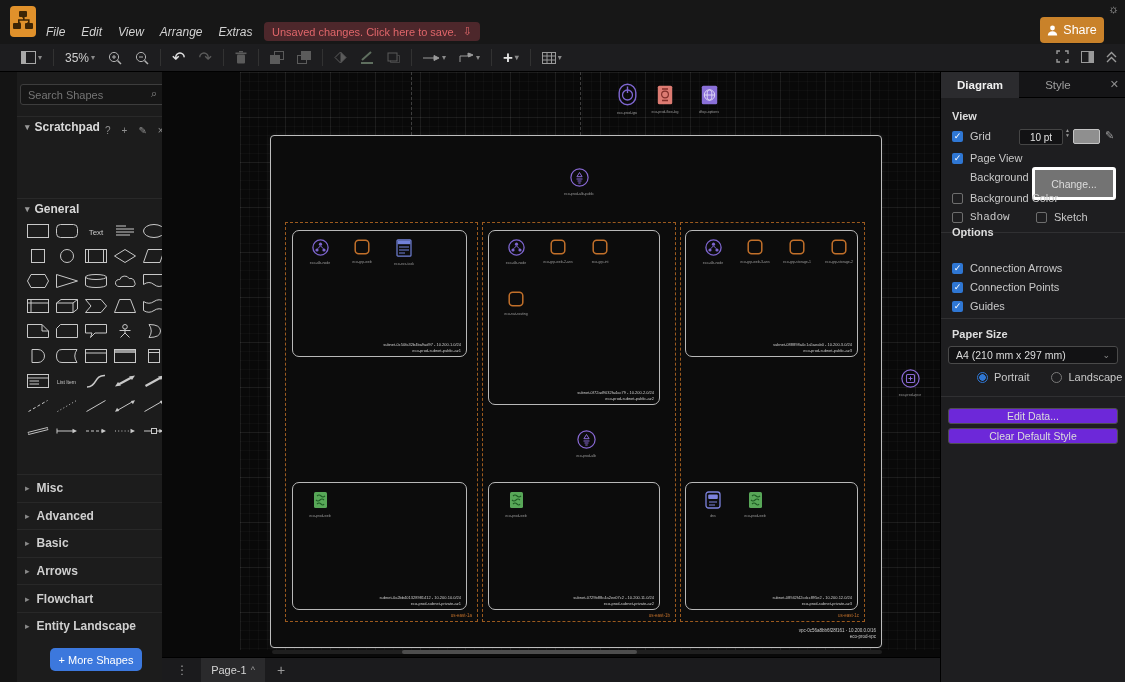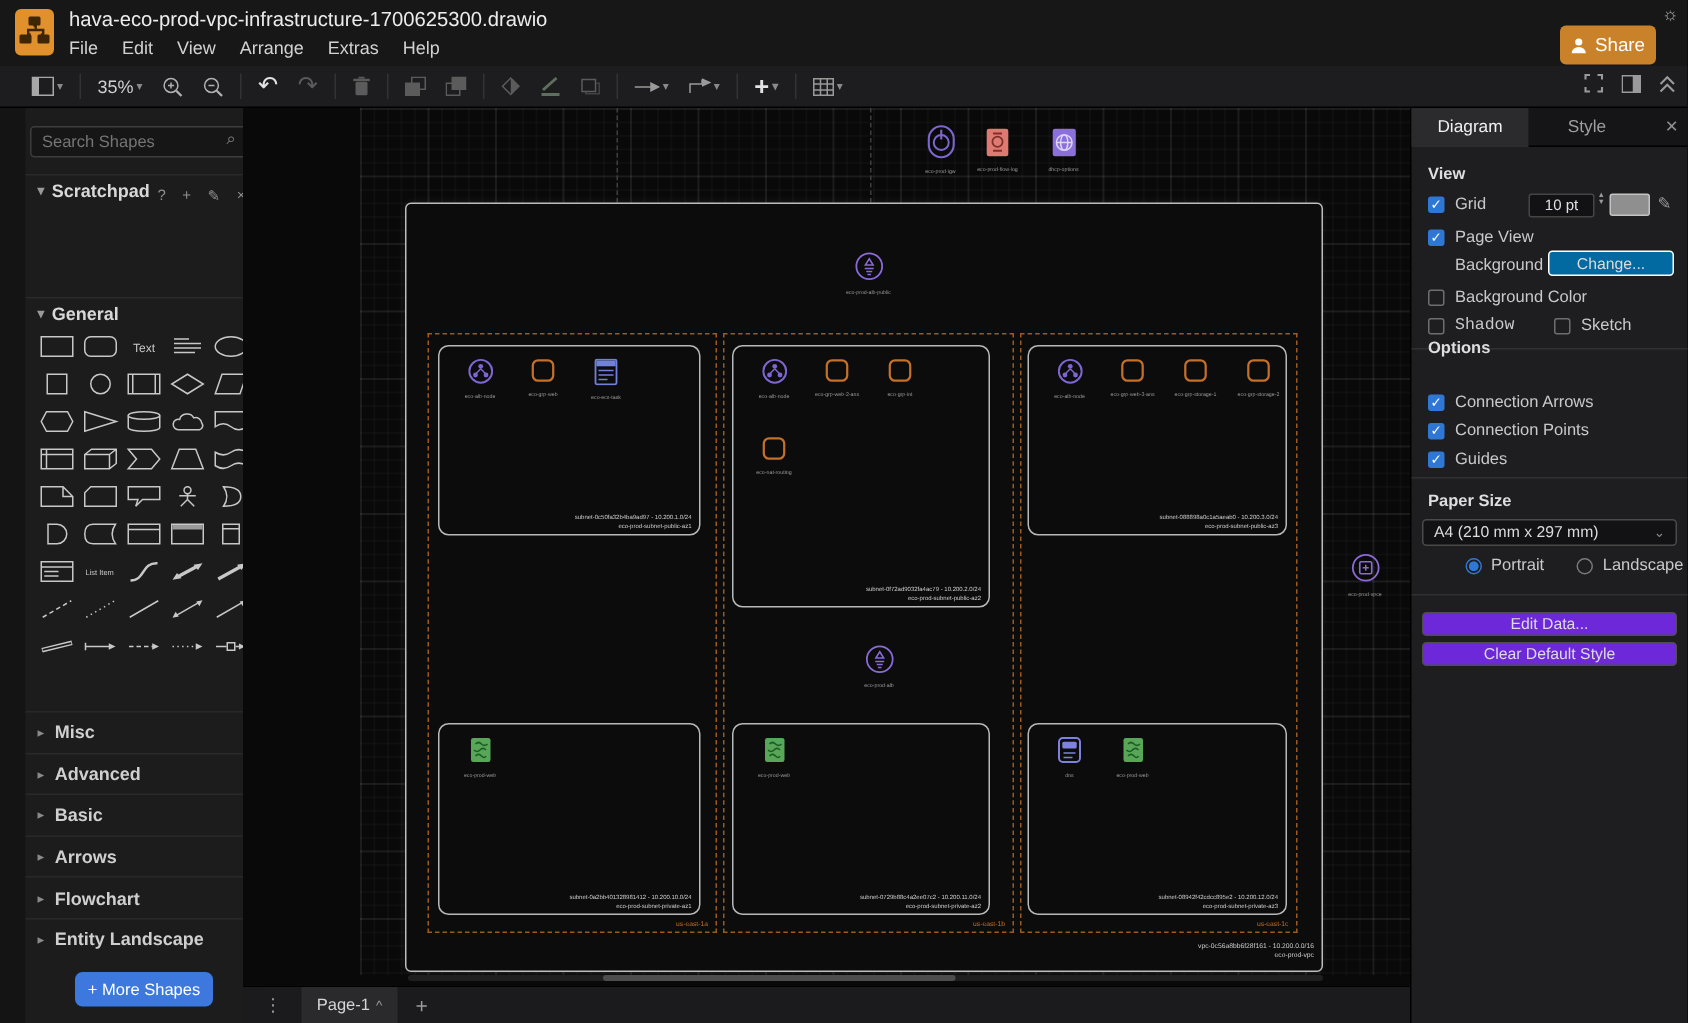--- a/index.html
+++ b/index.html
@@ -4,21 +4,21 @@
 <style>
   * { margin:0; padding:0; box-sizing:border-box; }
   html,body { width:1125px; height:682px; background:#0d0d0d; font-family:"Liberation Sans",sans-serif; overflow:hidden; }
   #app { position:relative; width:1125px; height:682px; background:#141414; }
 
   
   #header { position:absolute; left:0; top:0; width:1125px; height:44px; background:#171717; }
   #logo { position:absolute; left:10px; top:6px; width:26px; height:31px; background:#e0912b; border-radius:4px; }
   #title { position:absolute; left:46px; top:5px; font-size:13.5px; color:#ececec; }
   #menubar { position:absolute; left:46px; top:25px; display:flex; gap:16px; }
-  #menubar span { font-size:12px; color:#d2d2d2; cursor:default; }
+  #menubar span { font-size:12px; color:#d2d2d2; cursor:default;font-style:italic; }
   #banner { position:absolute; left:264px; top:22px; height:19px; background:#4d272b; border-radius:4px; display:flex; align-items:center; gap:6px; padding:0 8px; }
   #banner .txt { font-size:11px; color:#e0666a; }
   #banner .dl { font-size:11px; color:#e0666a; }
   #theme-ico { position:absolute; right:6px; top:2px; font-size:12px; color:#aaa; }
   #share { position:absolute; left:1040px; top:17px; width:64px; height:26px; background:#c9822a; border-radius:4px; display:flex; align-items:center; justify-content:center; gap:5px; color:#fff; font-size:12.5px; }
 
   
   #toolbar { position:absolute; left:0; top:44px; width:1125px; height:28px; background:#1d1d1f; border-bottom:1px solid #000; display:flex; align-items:center; padding-left:10px; }
   .tgrp { display:flex; align-items:center; gap:13px; padding:0 11px; height:18px; }
   .tsep { width:1px; height:17px; background:#323232; }
@@ -69,33 +69,33 @@
   
   #footer { position:absolute; left:162px; top:657px; width:778px; height:25px; background:#1b1b1d; border-top:1px solid #000; display:flex; align-items:center; }
   #pages-menu { color:#9a9a9a; font-size:12px; margin-left:14px; letter-spacing:1px; }
   #page-tab { margin-left:12px; width:64px; height:25px; background:#2a2a2c; color:#d5d5d5; font-size:11px; display:flex; align-items:center; justify-content:center; gap:4px; }
   #add-page { color:#9a9a9a; font-size:14px; margin-left:12px; }
 
   
   #panel { position:absolute; left:940px; top:72px; width:185px; height:610px; background:#1e1e20; border-left:1px solid #000; font-size:11px; color:#c9c9c9; }
   #tabbar { position:absolute; left:0; top:0; width:185px; height:26px; background:#151517; border-bottom:1px solid #000; display:flex; }
   .ptab { width:78px; height:26px; display:flex; align-items:center; justify-content:center; font-size:11.5px; color:#9f9f9f; }
-  .ptab.active { background:#2b2b2e; color:#f0f0f0; font-weight:normal; }
+  .ptab.active { background:#2b2b2e; color:#f0f0f0; font-weight:bold; }
   #panel-close { position:absolute; right:6px; top:6px; color:#8f8f8f; font-size:11px; }
   .sechead { position:absolute; left:11px; font-weight:bold; color:#dedede; }
   .cbrow { position:absolute; left:11px; display:flex; align-items:center; gap:7px; }
   .cb { width:11px; height:11px; border-radius:2px; flex:0 0 auto; }
   .cb.on { background:#2f77d4; color:#fff; font-size:9px; line-height:11px; text-align:center; }
   .cb.off { background:transparent; border:1px solid #6e6e6e; }
   .pdiv { position:absolute; left:0; width:185px; height:1px; background:#303032; }
   #grid-size { position:absolute; left:78px; top:57px; width:44px; height:16px; background:#121214; border:1px solid #454545; border-radius:2px; color:#e0e0e0; font-size:10px; text-align:center; }
   #grid-spin { position:absolute; left:124px; top:56px; display:flex; flex-direction:column; font-size:5px; color:#999; line-height:4.5px; }
   #grid-swatch { position:absolute; left:132px; top:57px; width:27px; height:15px; background:#8f8f8f; border:1px solid #c4c4c4; border-radius:2px; }
   #grid-pencil { position:absolute; left:164px; top:57px; color:#9a9a9a; font-size:11px; }
-  #bg-change { position:absolute; left:91px; top:95px; width:84px; height:17px; background:#0369a1; border:1px solid #ffffff; border-radius:3px; color:#dcdcdc; font-size:10.5px; }
+  #bg-change { position:absolute; left:91px; top:95px; width:84px; height:33px; background:#737373; border:3px solid #ffffff; border-radius:3px; color:#dcdcdc; font-size:10.5px; }
   #paper-select { position:absolute; left:7px; top:274px; width:170px; height:18px; background:#121214; border:1px solid #4a4a4a; border-radius:3px; display:flex; align-items:center; justify-content:space-between; padding:0 7px; font-size:10.5px; color:#dcdcdc; }
   .radiorow { position:absolute; left:22px; top:299px; display:flex; gap:22px; align-items:center;padding-left:14px; }
   .radio { width:11px; height:11px; border-radius:50%; border:1px solid #7a7a7a; }
   .radio.sel { border:1px solid #2f77d4; background:radial-gradient(circle, #2f77d4 0 3px, #1e1e20 3.5px); }
   .pbtn { position:absolute; left:7px; width:170px; height:16px; background:#6d28d9; border:1px solid #4f4f4f; border-radius:3px; color:#dcdcdc; font-size:10.5px; }
 </style>
 </head>
 <body>
 
 <div id="app">
@@ -104,29 +104,32 @@
     <div id="logo">
       <svg width="26" height="31" viewBox="0 0 26 31">
         <g fill="#3d2505">
           <rect x="9" y="5" width="8" height="6" rx="1"></rect>
           <rect x="3" y="17" width="8" height="6" rx="1"></rect>
           <rect x="15" y="17" width="8" height="6" rx="1"></rect>
           <path d="M12.2,11h1.6v3h5v3h-1.6 M13.8,11v3h-5v3h1.6" stroke="#3d2505" stroke-width="1.6" fill="none"></path>
         </g>
       </svg>
     </div>
-    <div id="title">hava-eco-prod-vpc-infrastructure-1700625300.drawio</div>
     <div id="menubar">
         <span>File</span>
         <span>Edit</span>
         <span>View</span>
         <span>Arrange</span>
         <span>Extras</span>
         <span>Help</span>
       </div>
+    <div id="banner">
+      <span class="txt">Unsaved changes. Click here to save.</span>
+      <span class="dl">⇩</span>
+    </div>
     <div id="theme-ico">☼</div>
     <div id="share">
       <svg width="11" height="11" viewBox="0 0 11 11">
           <circle cx="5.5" cy="3" r="2.4" fill="#fff"></circle>
           <path d="M.8,10.5 a4.7,4.2 0 0 1 9.4,0 z" fill="#fff"></path>
         </svg>
       <span>Share</span>
     </div>
   </div>
 

